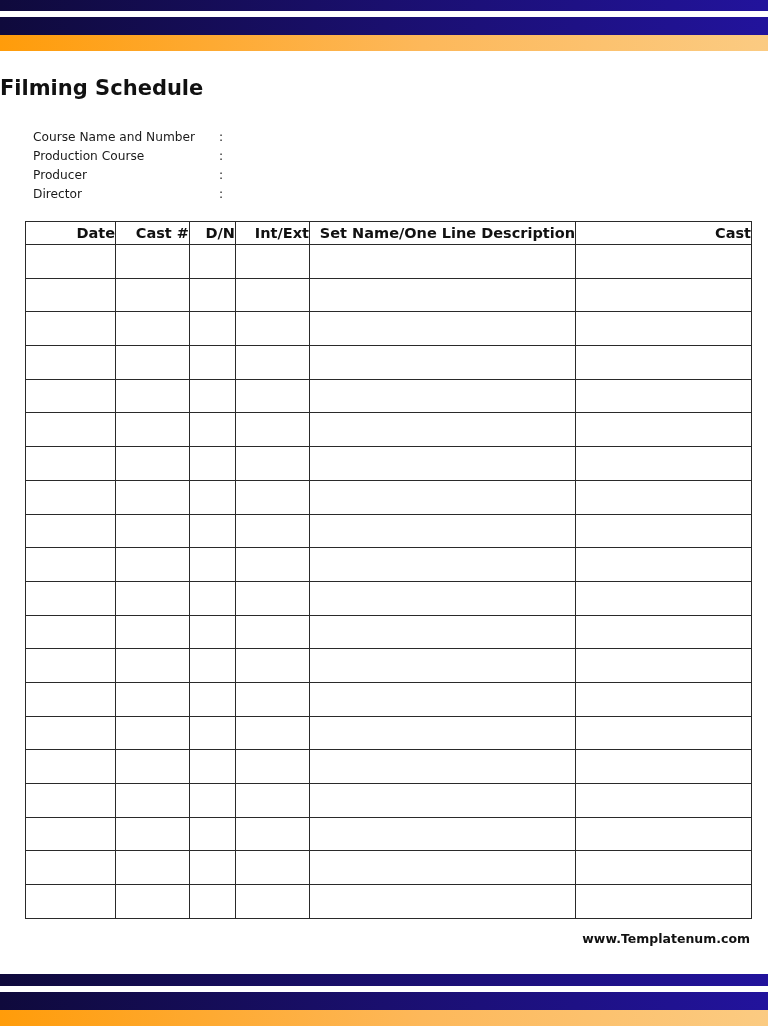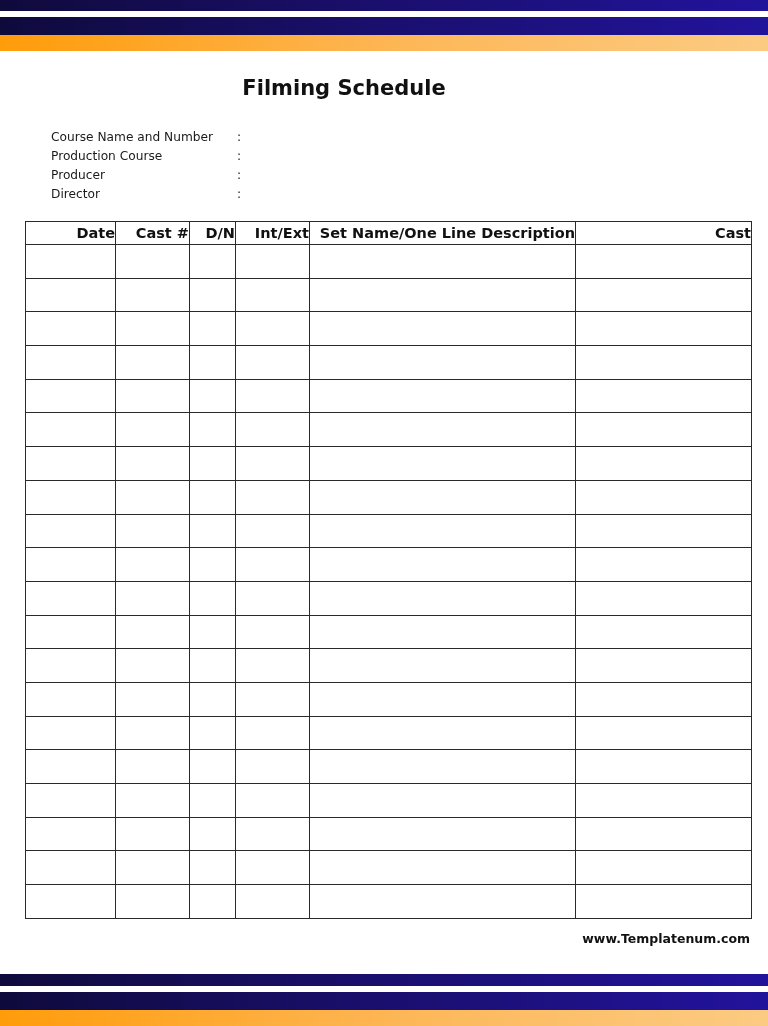--- a/index.html
+++ b/index.html
@@ -7,29 +7,29 @@
     width: 768px; height: 1026px; position: relative; overflow: hidden;
     background: #ffffff;
     font-family: "DejaVu Sans", "Liberation Sans", sans-serif;
     color: #111;
   }
   .band { position: absolute; left: 0; width: 768px; }
   .navy { background: linear-gradient(to right, #0f0a3c 0%, #1a0f6e 50%, #22139c 100%); }
   .orange { background: linear-gradient(to right, #ff9c0a 0%, #fdb85a 55%, #fbcb82 100%); }
 
   .title {
-    position: absolute; top: 76px; left: 0; width: 688px; text-align: center;
+    position: absolute; top: 76px; left: 0; width: 688px; text-align: left;
     font-size: 21px; font-weight: bold; letter-spacing: 0px; color: #111;
   }
   .fields {
     position: absolute; top: 127px; left: 33px;
   }
   .field-row {
     display: flex; height: 19px; align-items: center;
-    font-size: 12.2px; color: #1a1a1a; margin-left: 18px;
+    font-size: 12.2px; color: #1a1a1a;
   }
   .field-label { width: 186px; }
   .field-colon { width: 10px; }
 
   table.sched {
     position: absolute; top: 221px; left: 25px;
     width: 726px; border-collapse: collapse; table-layout: fixed;
   }
   table.sched th, table.sched td {
     border: 1px solid #2a2a2a; padding: 0;

